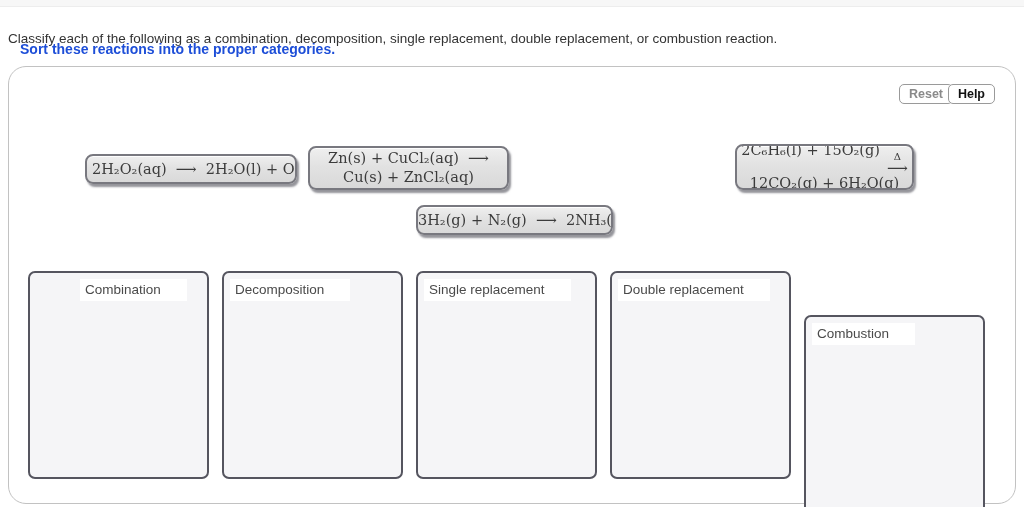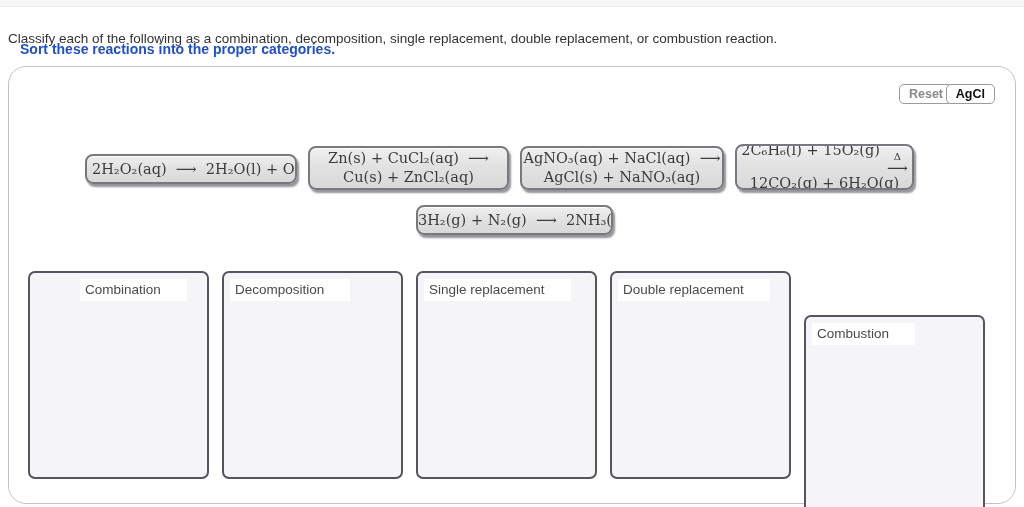--- a/index.html
+++ b/index.html
@@ -99,35 +99,31 @@
 <body>
 
 <div class="top-strip"></div>
 
 <div class="instruction">Classify each of the following as a combination, decomposition, single replacement, double replacement, or combustion reaction.</div>
 <div class="prompt">Sort these reactions into the proper categories.</div>
 
 <div class="panel">
 
   <button class="btn btn-reset">Reset</button>
-  <button class="btn btn-help">AgCl</button>
+  <button class="btn btn-help">Help</button>
 
   <div class="tile tile-1">
     <span class="formula">2H₂O₂(aq)  ⟶  2H₂O(l) + O₂(g)</span>
   </div>
 
   <div class="tile tile-2">
     <span class="formula">Zn(s) + CuCl₂(aq)  ⟶</span>
     <span class="formula">Cu(s) + ZnCl₂(aq)</span>
   </div>
 
-  <div class="tile tile-3">
-    <span class="formula">AgNO₃(aq) + NaCl(aq)  ⟶</span>
-    <span class="formula">AgCl(s) + NaNO₃(aq)</span>
-  </div>
 
   <div class="tile tile-4">
     <span class="formula"><span>2C₆H₆(l) + 15O₂(g)</span><span class="arrow-stack"><span class="arrow-top">Δ</span><span class="arrow-main">⟶</span></span></span>
     <span class="formula">12CO₂(g) + 6H₂O(g)</span>
   </div>
 
   <div class="tile tile-5">
     <span class="formula">3H₂(g) + N₂(g)  ⟶  2NH₃(g)</span>
   </div>
 

